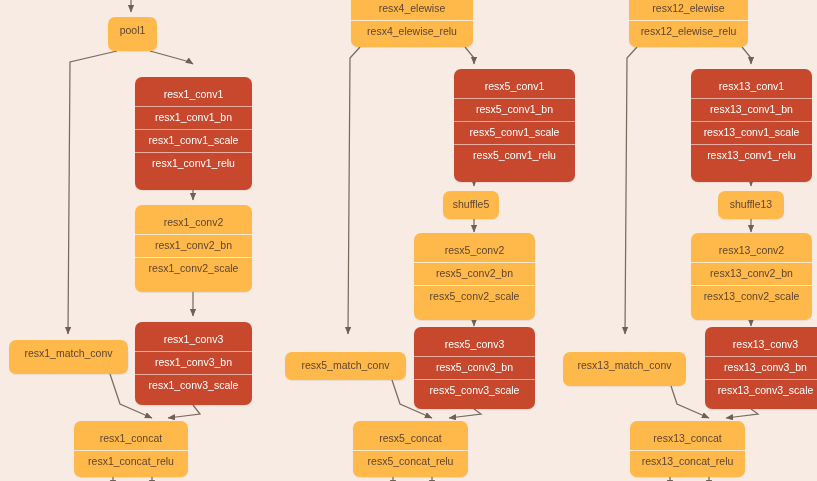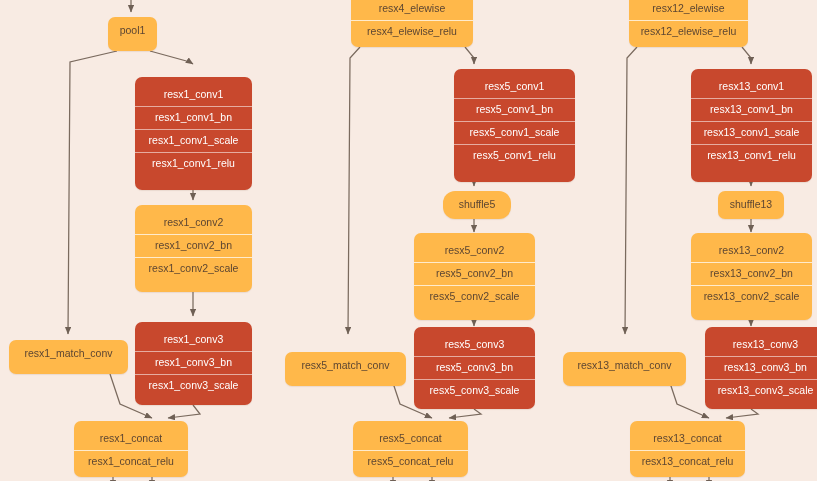--- a/index.html
+++ b/index.html
@@ -128,37 +128,37 @@
     <div class="row">resx4_elewise_relu</div>
   </div>
 
   <div class="node red" style="left:414px;top:69px;width:121px;height:113px;margin-left:40px;">
     <div class="row">resx5_conv1</div>
     <div class="row">resx5_conv1_bn</div>
     <div class="row">resx5_conv1_scale</div>
     <div class="row">resx5_conv1_relu</div>
   </div>
 
-  <div class="node orange tiny" style="left:443px;top:191px;width:68px;height:28px;border-radius:12px;">
+  <div class="node orange tiny" style="left:443px;top:191px;width:56px;height:28px;">
     <div class="row">shuffle5</div>
   </div>
 
   <div class="node orange" style="left:414px;top:233px;width:121px;height:87px;">
     <div class="row">resx5_conv2</div>
     <div class="row">resx5_conv2_bn</div>
     <div class="row">resx5_conv2_scale</div>
   </div>
 
   <div class="node red" style="left:414px;top:327px;width:121px;height:82px;">
     <div class="row">resx5_conv3</div>
     <div class="row">resx5_conv3_bn</div>
     <div class="row">resx5_conv3_scale</div>
   </div>
 
-  <div class="node orange tiny" style="left:285px;top:352px;width:121px;height:34px;">
+  <div class="node orange tiny" style="left:285px;top:352px;width:121px;height:28px;">
     <div class="row">resx5_match_conv</div>
   </div>
 
   <div class="node orange" style="left:353px;top:421px;width:115px;height:56px;">
     <div class="row">resx5_concat</div>
     <div class="row">resx5_concat_relu</div>
   </div>
 
   <div class="node orange" style="left:629px;top:-9px;width:119px;height:56px;">
     <div class="row">resx12_elewise</div>

